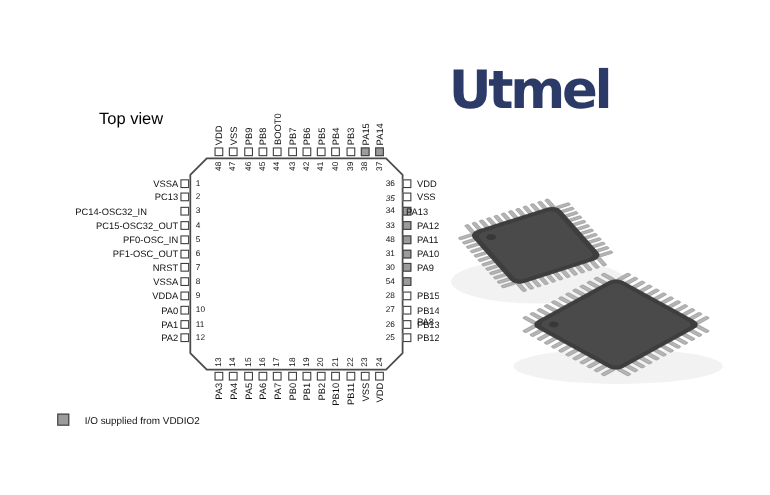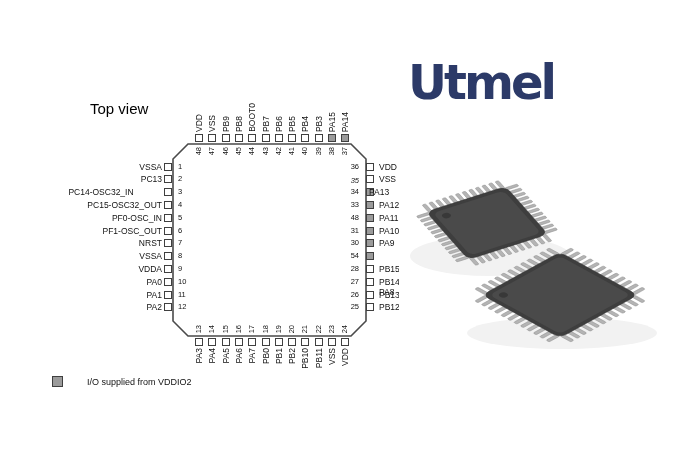--- a/index.html
+++ b/index.html
@@ -174,21 +174,21 @@
       <div class="abs pin-label vtext" style="left: 313.7px; top: 348px;">PB11</div>
       <div class="abs pin-number vtext" style="left: 327px; bottom: 117px;">23</div>
       <div class="abs sq" style="left: 328px; top: 338px;"></div>
       <div class="abs pin-label vtext" style="left: 327px; top: 348px;">VSS</div>
       <div class="abs pin-number vtext" style="left: 340.3px; bottom: 117px;">24</div>
       <div class="abs sq" style="left: 341.3px; top: 338px;"></div>
       <div class="abs pin-label vtext" style="left: 340.3px; top: 348px;">VDD</div>
     </div>
 
   <div class="abs sq gray" style="left:52px;top:376px;width:11px;height:11px;"></div>
-  <div class="abs legend-label" style="left:87px;top:377px;">I/O supplied from VDDIO2</div>
+  <div class="abs legend-label" style="left:77px;top:377px;">I/O supplied from VDDIO2</div>
 
   <div class="abs" style="left:408px;top:56px;width:180px;">
     <div class="brand">Utmel</div>
   </div>
 
   <svg id="photo" class="abs" style="left:400px;top:138px;" width="300" height="215" viewBox="0 0 300 215">
     <ellipse cx="90" cy="118" rx="80" ry="20" fill="#f2f2f2"></ellipse>
     <ellipse cx="162" cy="195" rx="95" ry="16" fill="#f2f2f2"></ellipse>
   <g transform="translate(87,85) scale(1,0.6) rotate(-28)">
         <rect x="43" y="-43.25" width="14" height="4" rx="1.5" fill="#b4b4b4" stroke="#8f8f8f" stroke-width="0.6"></rect>

